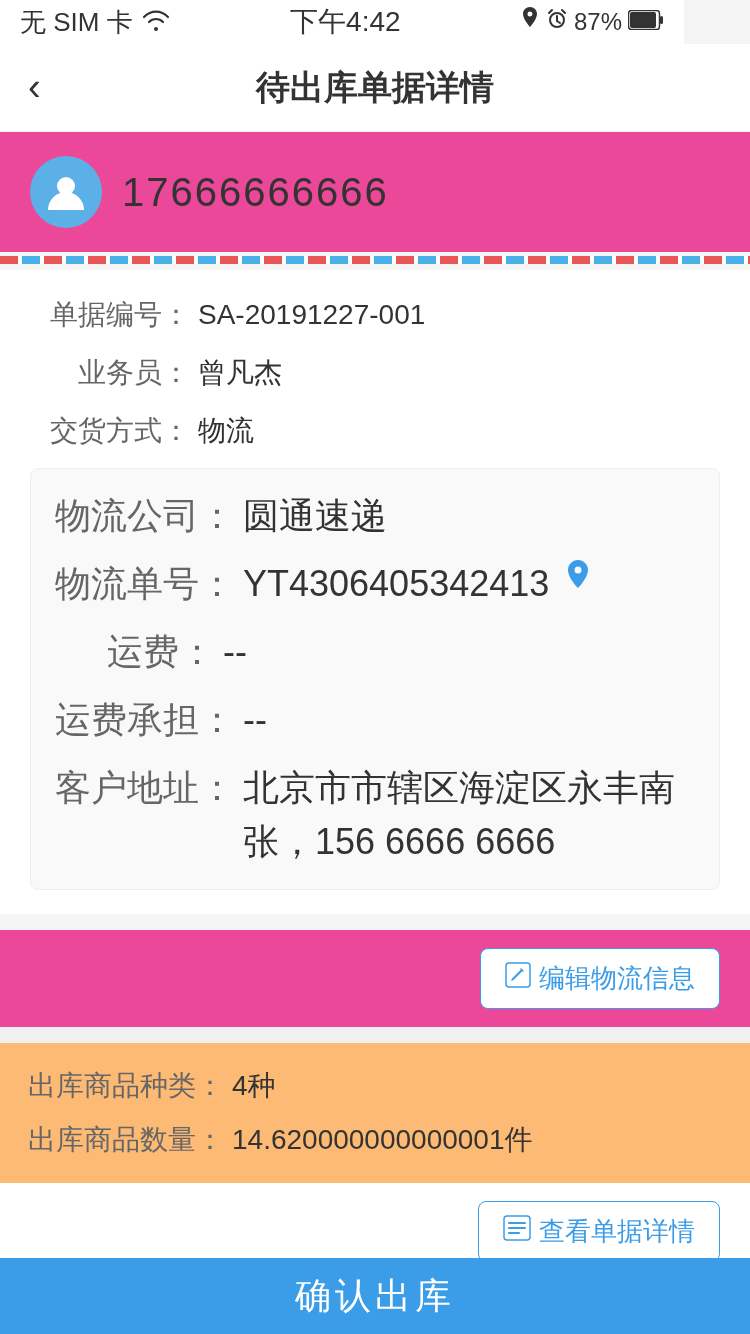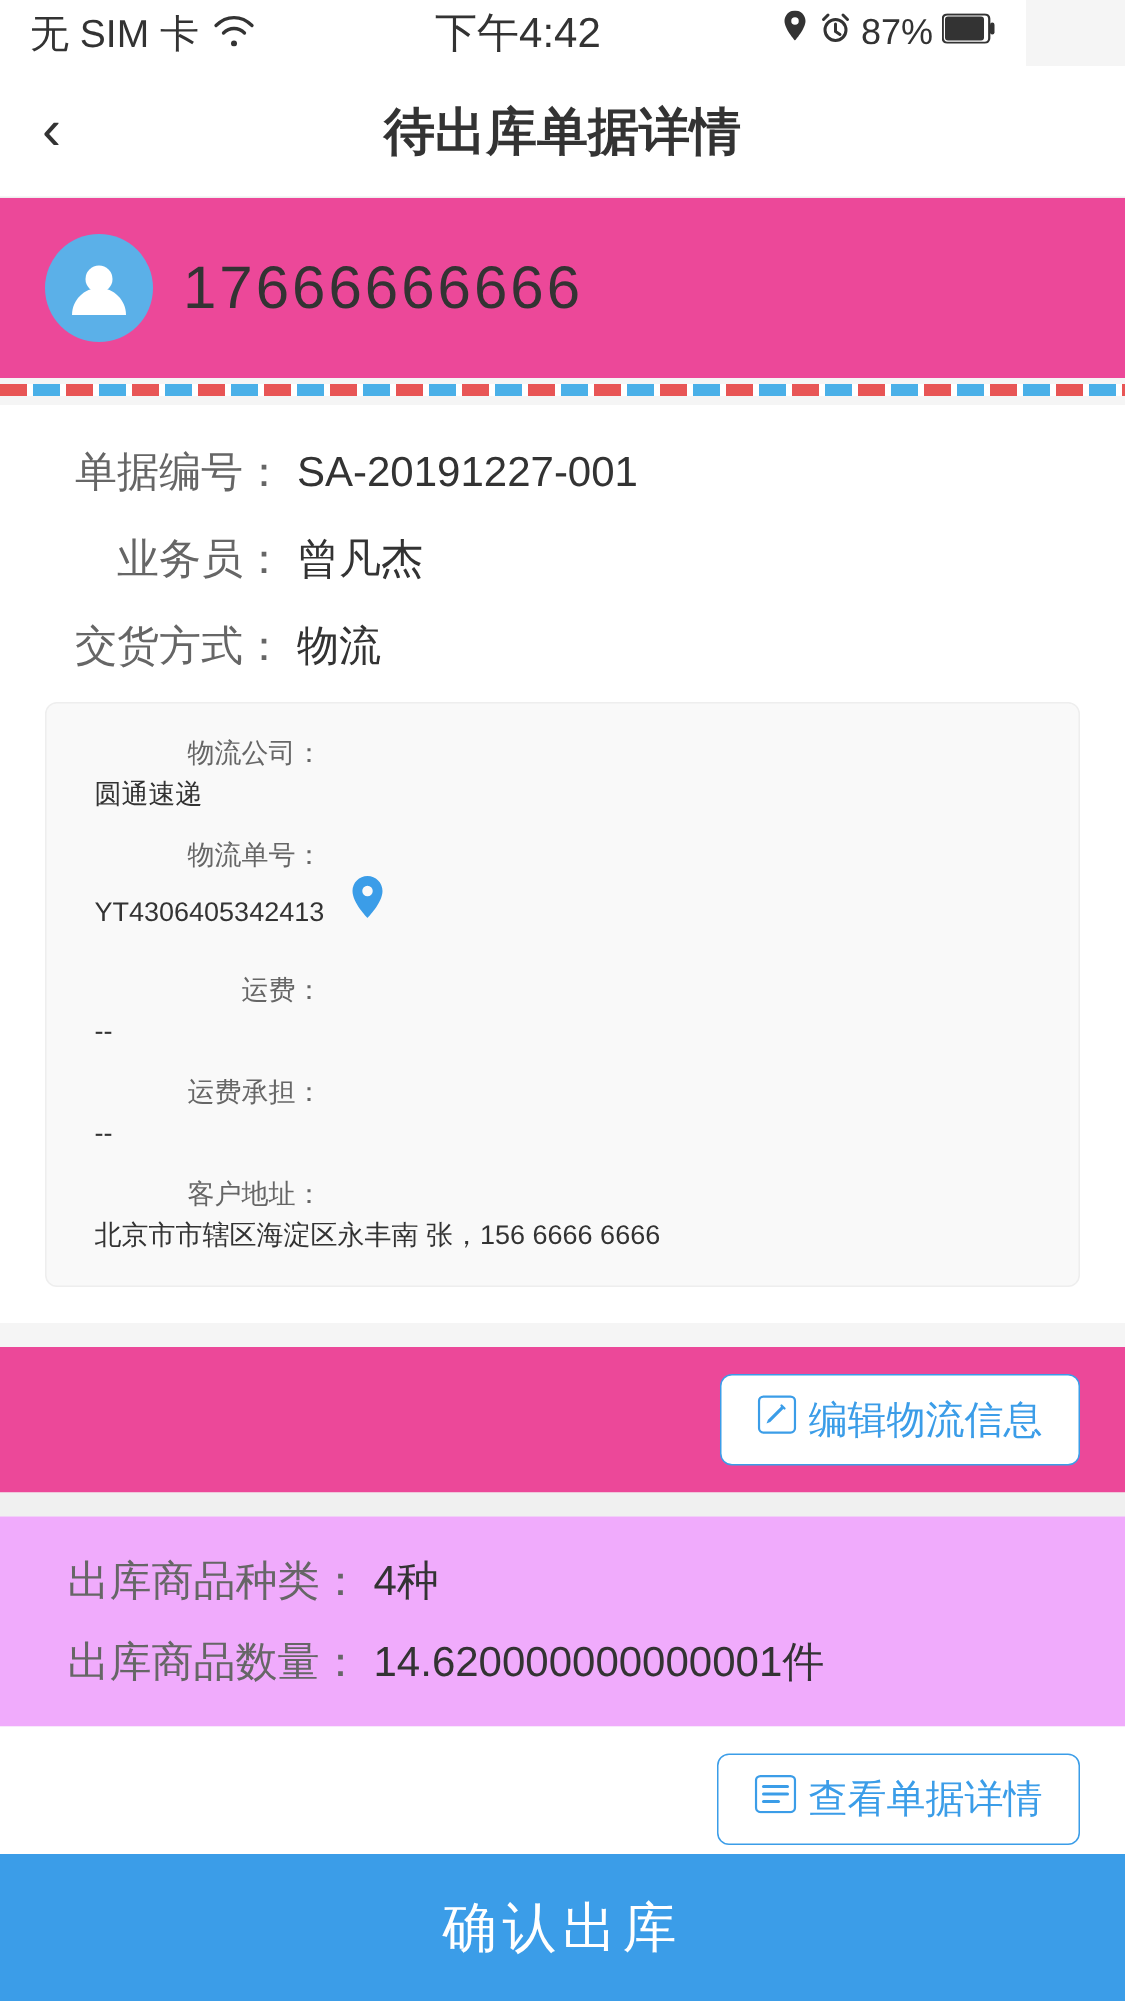--- a/index.html
+++ b/index.html
@@ -123,36 +123,34 @@
       background: #f9f9f9;
       border: 1px solid #eee;
       border-radius: 8px;
       margin: 16px 0 0 0;
       padding: 20px 24px;
     }
     .logistics-row {
       display: flex;
       align-items: flex-start;
       margin-bottom: 14px;
-      font-size: 18px;
+      font-size: 36px;
       line-height: 1.5;
-      flex-direction: column;
     }
     .logistics-row:last-child { margin-bottom: 0; }
     .logistics-label {
       color: #666;
       min-width: 160px;
       text-align: right;
       flex-shrink: 0;
     }
     .logistics-value {
       color: #333;
       flex: 1;
       margin-left: 8px;
-      text-align: right;
     }
     .tracking-number {
       display: flex;
       align-items: center;
       gap: 14px;
     }
     .location-icon {
       color: #3b9de8;
       font-size: 32px;
     }
@@ -179,22 +177,22 @@
     }
 
     
     .section-divider {
       height: 16px;
       background: #f0f0f0;
     }
 
     
     .goods-section {
-      background: #f0abfc;
-      padding: 24px 45px;
+      background: #fdba74;
+      padding: 24px 28px;
     }
     .goods-row {
       display: flex;
       align-items: center;
       margin-bottom: 16px;
       font-size: 28px;
     }
     .goods-row:last-child { margin-bottom: 0; }
     .goods-label {
       color: #666;
@@ -233,21 +231,21 @@
       height: 180px;
       background: #f5f5f5;
     }
 
     
     .confirm-bar {
       position: fixed;
       bottom: 0;
       left: 0;
       width: 750px;
-      height: 98px;
+      height: 76px;
       background: #3b9de8;
       display: flex;
       align-items: center;
       justify-content: center;
       cursor: pointer;
     }
     .confirm-text {
       color: #fff;
       font-size: 36px;
       font-weight: 500;

